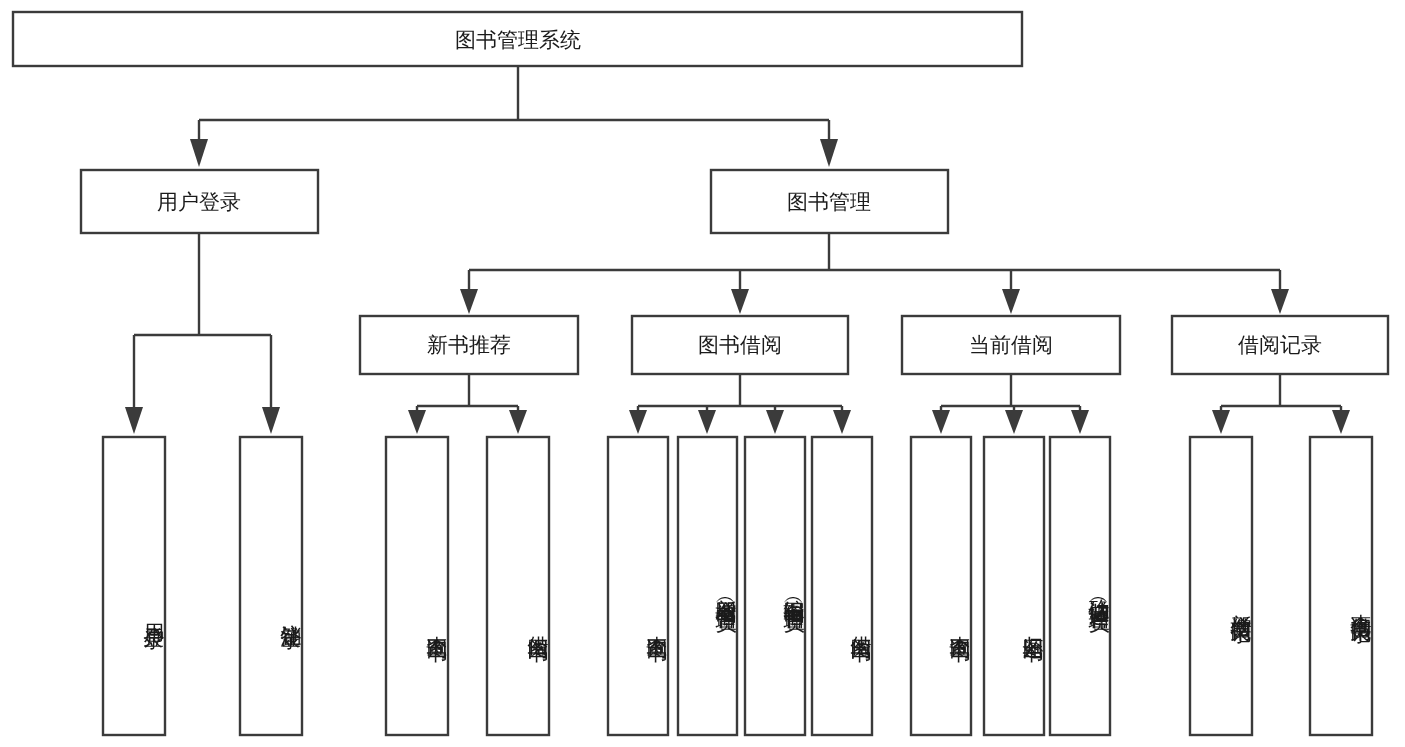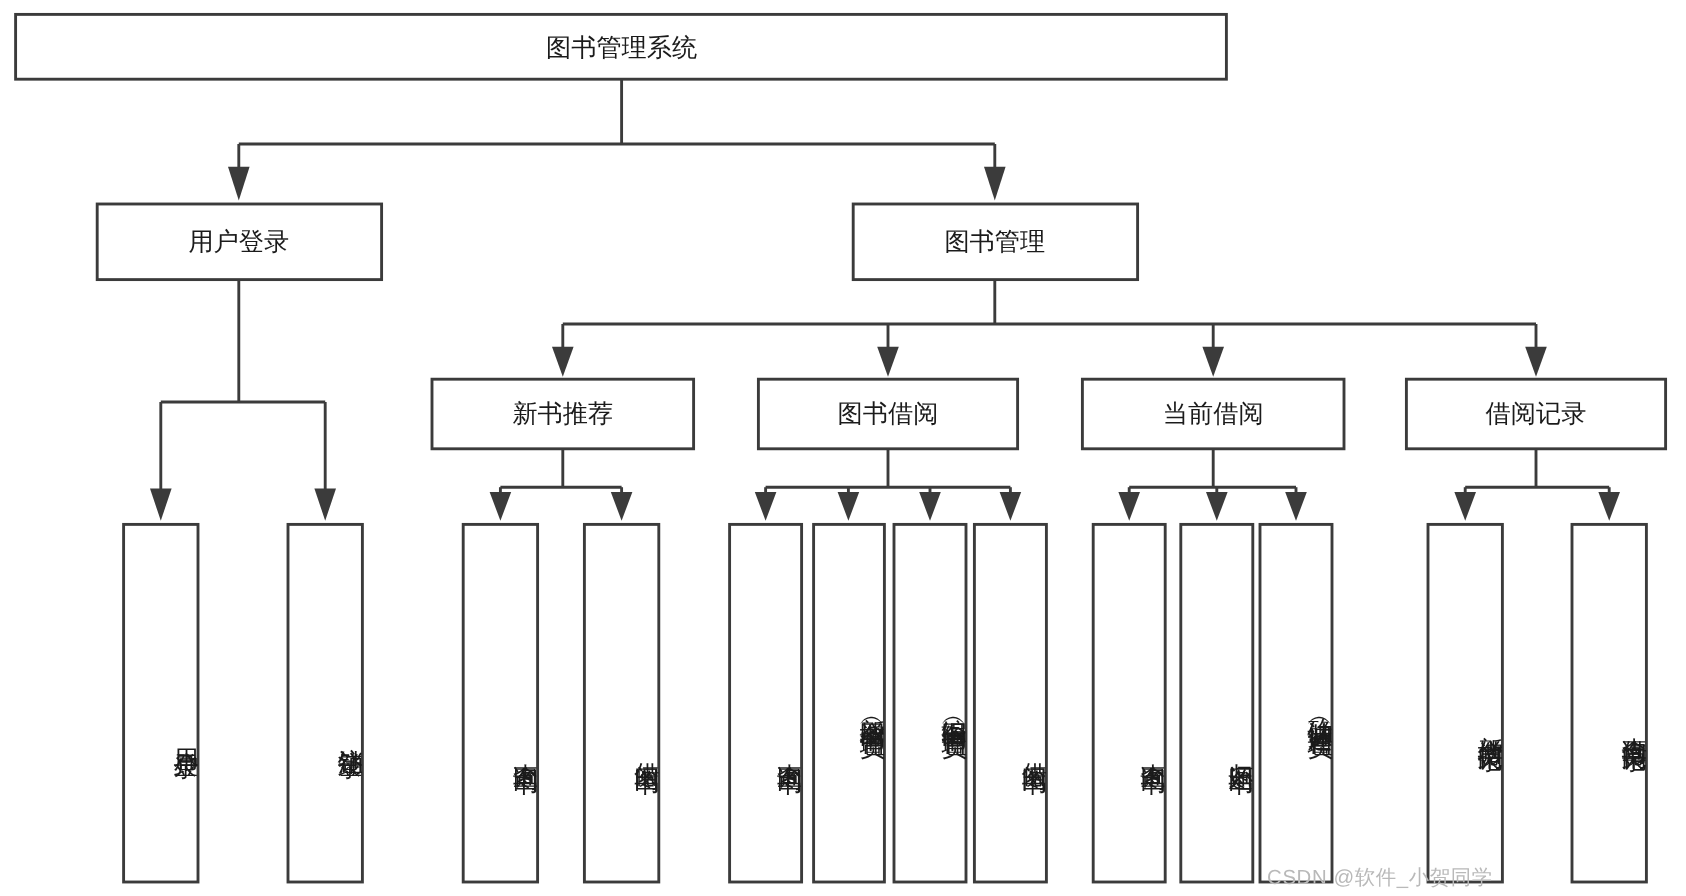--- a/index.html
+++ b/index.html
@@ -11,20 +11,21 @@
     width: 1405px;
     height: 747px;
     font-family: "Liberation Sans", "DejaVu Sans", sans-serif;
     overflow: hidden;
   }
   #diagram-root {
     position: relative;
     width: 1254px;
     height: 747px;
     background: #ffffff;
+    padding-left: 16px;
   }
   svg.diagram-canvas {
     position: absolute;
     left: 0;
     top: 0;
     width: 1405px;
     height: 747px;
   }
   .node-box {
     fill: #ffffff;
@@ -201,15 +202,14 @@
   <div class="node-label-v" style="left:608px; top:510px; width:60px; height:225px;">查询图书</div>
   <div class="node-label-v" style="left:678px; top:446px; width:59px; height:289px;">新增图书（管理员）</div>
   <div class="node-label-v" style="left:745px; top:446px; width:60px; height:289px;">编辑图书（管理员）</div>
   <div class="node-label-v" style="left:812px; top:510px; width:60px; height:225px;">借阅图书</div>
   <div class="node-label-v" style="left:911px; top:510px; width:60px; height:225px;">查询图书</div>
   <div class="node-label-v" style="left:984px; top:510px; width:60px; height:225px;">归还图书</div>
   <div class="node-label-v" style="left:1050px; top:446px; width:60px; height:289px;">确认归还（管理员）</div>
   <div class="node-label-v" style="left:1190px; top:470px; width:62px; height:265px;">新增借阅记录</div>
   <div class="node-label-v" style="left:1310px; top:470px; width:62px; height:265px;">查询借阅记录</div>
 
-  <div class="watermark">CSDN @软件_小贺同学</div>
 
 </div>
 
 </body></html>

